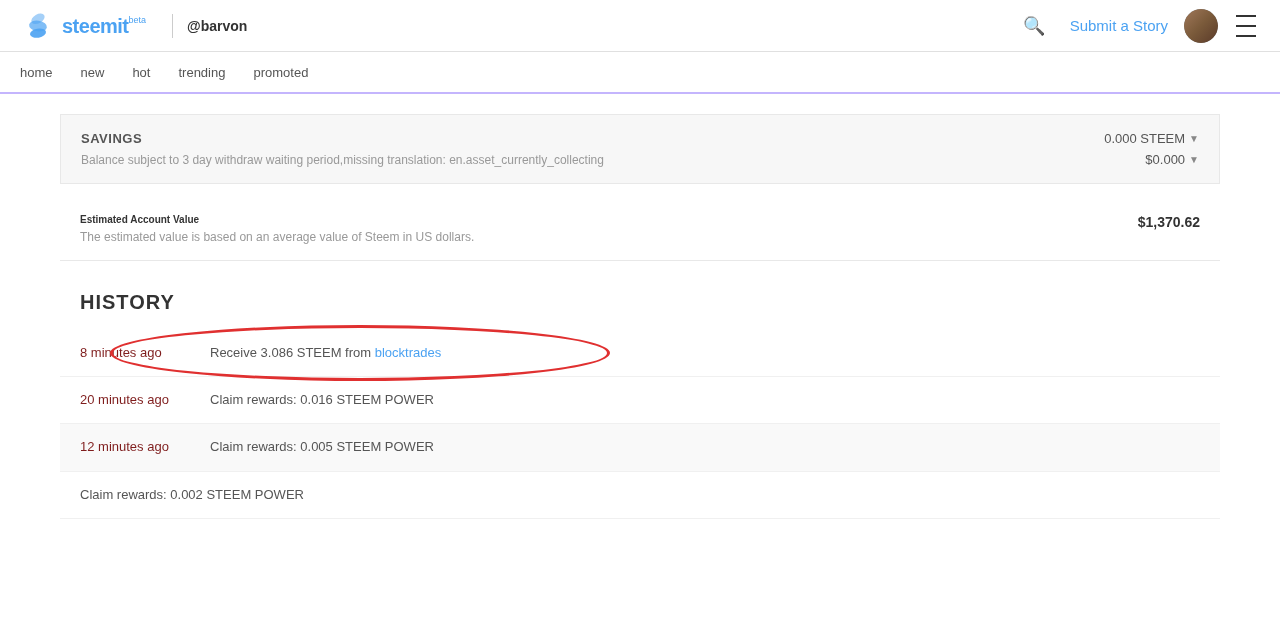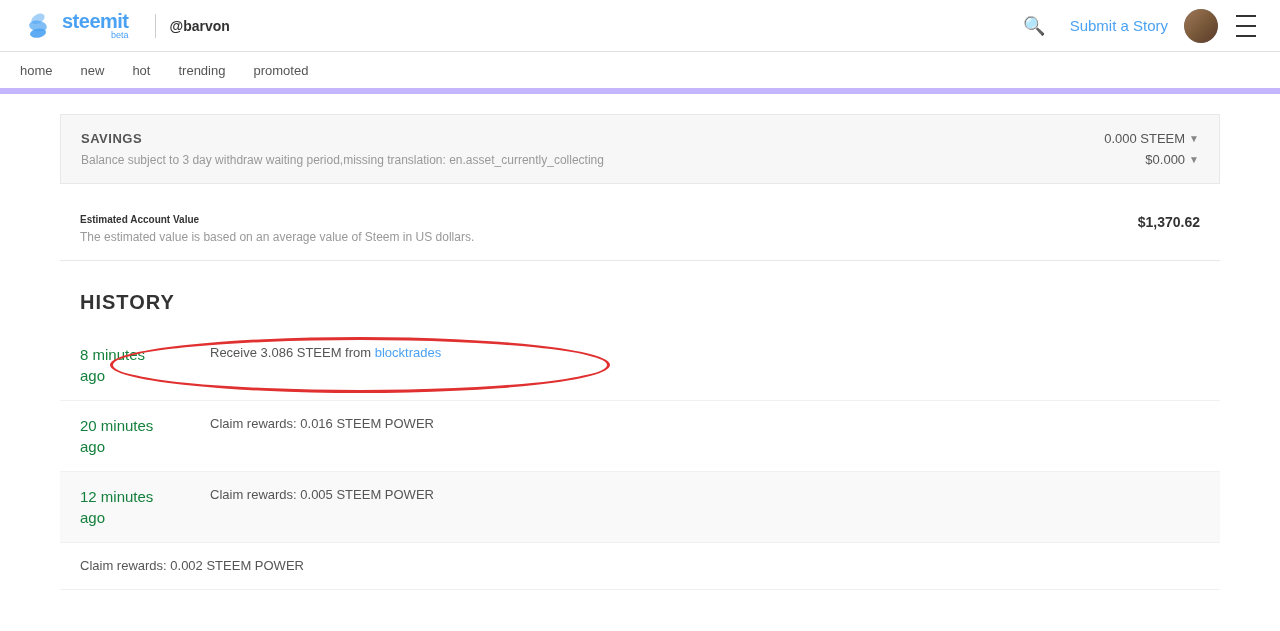--- a/index.html
+++ b/index.html
@@ -19,21 +19,21 @@
       align-items: center;
       gap: 6px;
       margin-right: 12px;
     }
     .logo-icon {
       width: 36px;
       height: 36px;
     }
     .logo-text {
       display: flex;
-      flex-direction: column;
+      flex-direction: row;
       line-height: 1;
     }
     .logo-steemit {
       font-size: 20px;
       font-weight: bold;
       color: #4ba2f2;
       letter-spacing: -0.5px;
     }
     .logo-beta {
       font-size: 9px;
@@ -83,21 +83,21 @@
       background: linear-gradient(135deg, #a0785a 0%, #7a5a3a 50%, #5a3a2a 100%);
       border-radius: 50%;
     }
 
     
     .nav {
       display: flex;
       align-items: center;
       padding: 0 20px;
       height: 42px;
-      border-bottom: 6px solid #c4b5fd;
+      border-bottom: 2px solid #c4b5fd;
       gap: 28px;
     }
     .nav-item {
       font-size: 13px;
       color: #555;
       cursor: pointer;
       text-decoration: none;
     }
 
     
@@ -194,22 +194,22 @@
     .history-row:nth-child(even) {
       background: #f9f9f9;
     }
     .history-row:nth-child(odd) {
       background: #fff;
     }
     .history-time {
       width: 130px;
       min-width: 130px;
       padding: 14px 20px;
-      font-size: 15px;
-      color: #15803d;
+      font-size: 13px;
+      color: #7f1d1d;
       line-height: 1.4;
     }
     .history-desc {
       flex: 1;
       padding: 14px 20px;
       font-size: 13px;
       color: #555;
       line-height: 1.4;
     }
     .history-extra {

